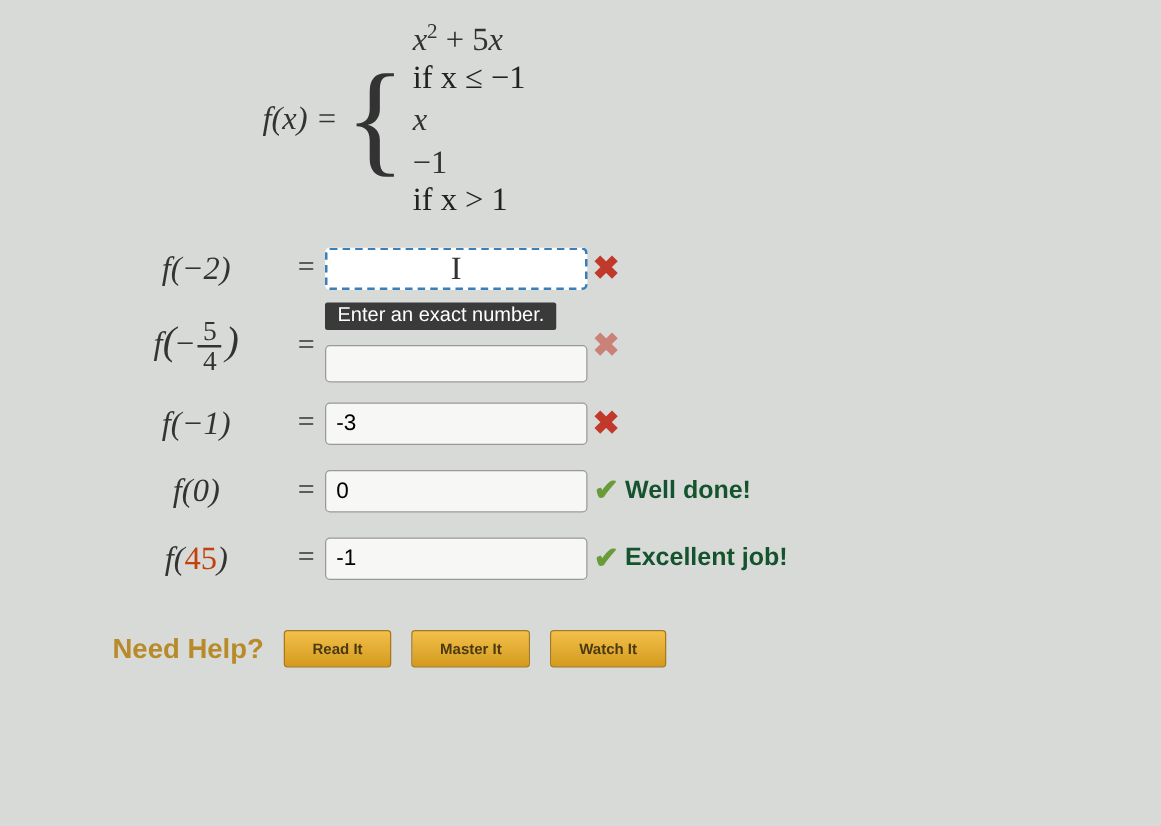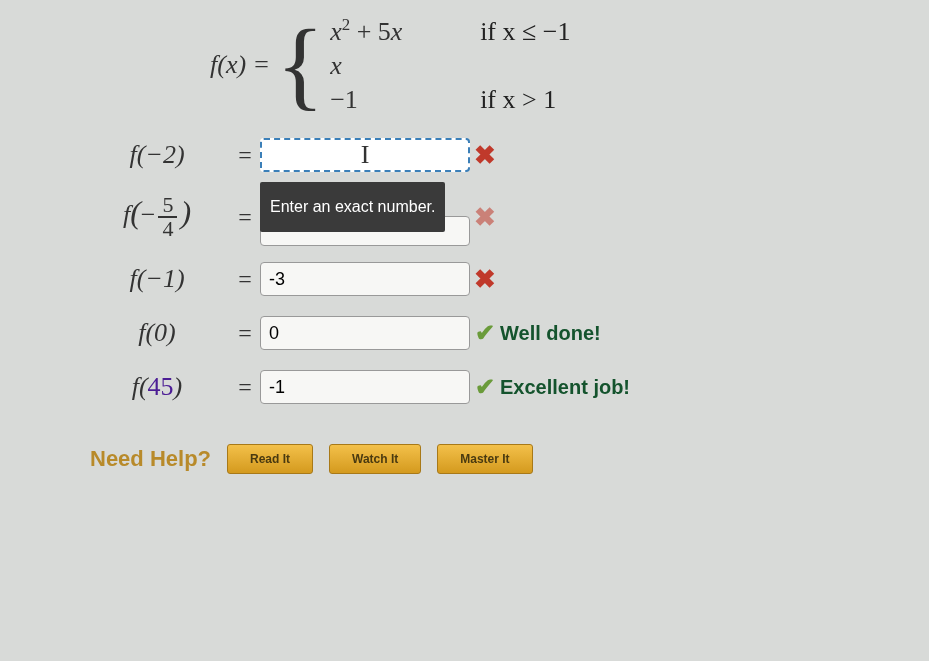--- a/index.html
+++ b/index.html
@@ -31,25 +31,25 @@
   }
   .fx { font-style: italic; }
   .brace {
     font-size: 100px;
     line-height: 100px;
     font-weight: 300;
     margin: 0 6px;
     font-style: normal;
   }
   .cases { display: flex; flex-direction: column; gap: 4px; }
-  .case-row { display: flex; align-items: flex-end; }
+  .case-row { display: flex; align-items: flex-start; flex-direction: column; }
   .case-expr { width: 150px; }
   .case-cond { font-style: normal; color: #222; }
   .sup { font-size: 0.65em; vertical-align: super; font-style: normal; }
-  .red { color: #4c1d95; }
+  .red { color: #c2410c; }
 
   .answer-block { margin-left: 70px; }
   .answer-row {
     display: flex;
     align-items: center;
     margin-bottom: 10px;
     height: 44px;
   }
   .answer-label {
     width: 140px;
@@ -99,21 +99,21 @@
 
   .tooltip-wrap { position: relative; width: 210px; }
   .tooltip {
     position: absolute;
     top: -6px;
     left: 0;
     background: #3a3a3a;
     color: #fff;
     font-family: Arial, sans-serif;
     font-size: 16px;
-    padding: 16px 10px;
+    padding: 2px 10px;
     border-radius: 2px;
     white-space: nowrap;
     z-index: 10;
   }
   .tooltip-input {
     width: 210px;
     height: 30px;
     border: 1px solid #999;
     border-radius: 4px;
     background: #f7f7f5;
@@ -233,17 +233,17 @@
       <input class="answer-input" value="-1" style="">
       <div class="mark right">✔</div>
       <div class="feedback">Excellent job!</div>
     </div>
 
   </div>
 
   <div class="help-row">
     <span class="help-label">Need Help?</span>
     <button class="help-btn">Read It</button>
+    <button class="help-btn">Master It</button>
     <button class="help-btn">Watch It</button>
-    <button class="help-btn">Master It</button>
   </div>
 
 </div>
 
 </body></html>

